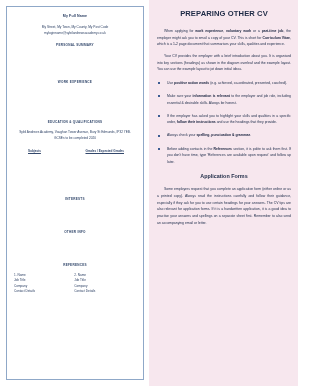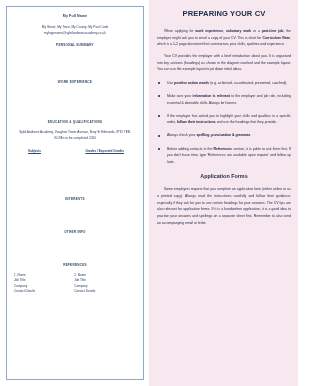--- a/index.html
+++ b/index.html
@@ -223,21 +223,21 @@
         </div>
       </div>
 
     </div>
   </div>
 
   <div class="divider-strip"></div>
 
   <div class="right-col">
 
-    <div class="rc-title">PREPARING YOUR CV</div>
+    <div class="rc-title">PREPARING OTHER CV</div>
 
     <div class="rc-para">When applying for <b>work experience</b>, <b>voluntary work</b> or a <b>part-time job</b>, the employer might ask you to email a copy of your CV. This is short for <b>Curriculum Vitae</b>, which is a 1-2 page document that summarises your skills, qualities and experience.</div>
 
     <div class="rc-para">Your CV provides the employer with a brief introduction about you. It is organised into key sections (headings) as shown in the diagram overleaf and the example layout. You can use the example layout to jot down initial ideas.</div>
 
     <ul class="bullets">
       <li>
         <span class="sq"></span>
         <span>Use <b>positive action words</b> (e.g. achieved, co-ordinated, presented, coached).</span>
       </li>

